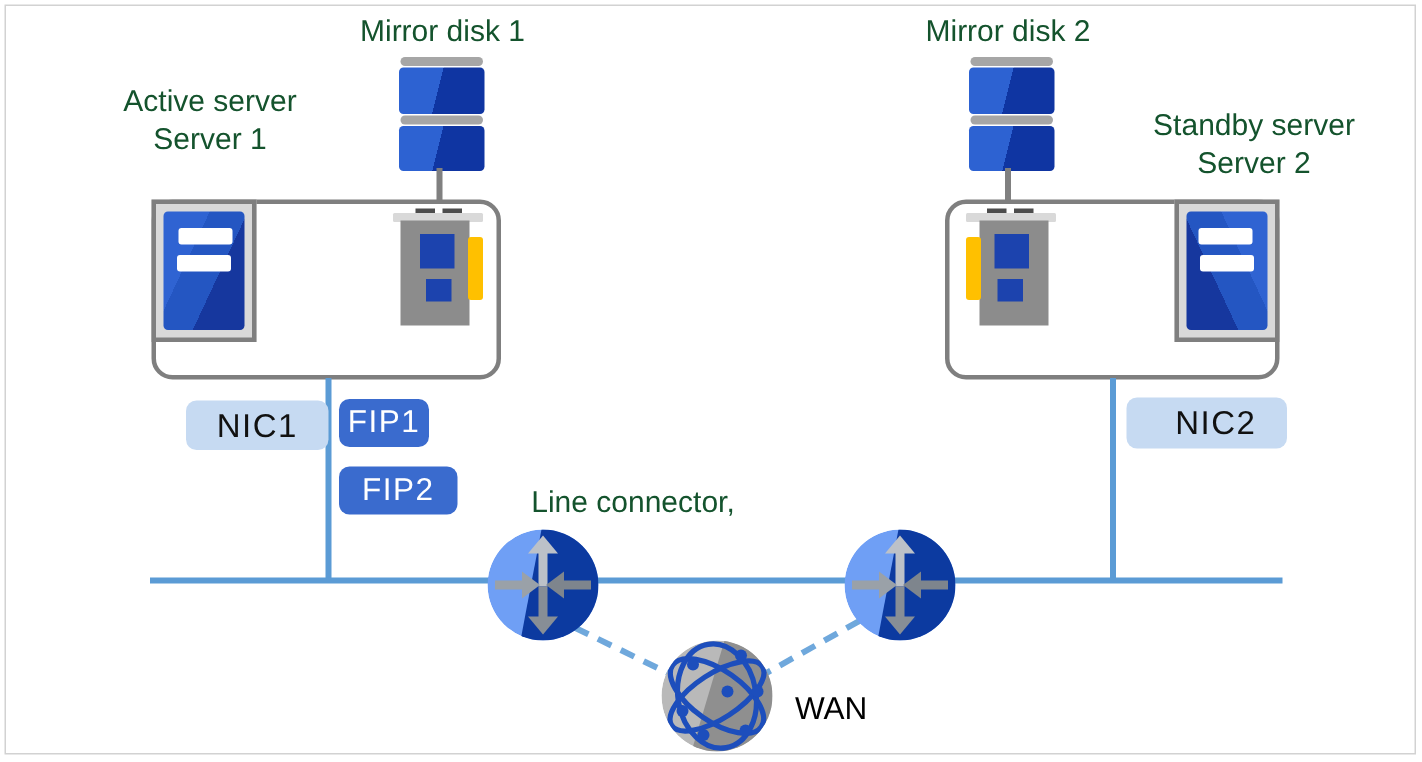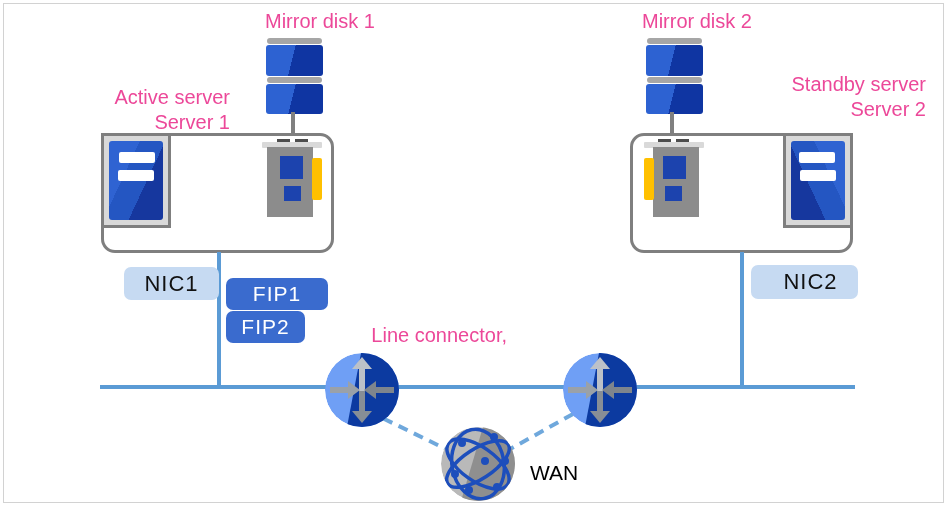--- a/index.html
+++ b/index.html
@@ -1,21 +1,21 @@
 <!DOCTYPE html>
 <html><head>
 <meta charset="utf-8">
 <style>
   html,body{margin:0;padding:0;background:#fff;}
   #canvas{position:relative;width:948px;height:508px;background:#fff;overflow:hidden;
           font-family:"Liberation Sans",sans-serif;color:#000;}
   .frame{position:absolute;left:3px;top:3px;right:4px;bottom:5px;border:1px solid #d2d2d2;}
 
   
-  .lbl{position:absolute;font-size:20px;line-height:25px;text-align:right;color:#ec4899;}
+  .lbl{position:absolute;font-size:20px;line-height:25px;text-align:center;color:#14532d;}
   .wan-lbl{position:absolute;font-size:21px;color:#000;text-align:right;}
 
   
   .sbox{position:absolute;border:3px solid #7f7f7f;border-radius:14px;background:#fff;box-sizing:border-box;}
 
   
   .sframe{position:absolute;width:70px;height:95px;background:#d9d9d9;border:3px solid #7f7f7f;box-sizing:border-box;}
   .tower{position:absolute;left:5px;top:5px;width:54px;height:79px;border-radius:3px;
          background:linear-gradient(115deg,#2f63d2 34%,#2456c2 34% 62%,#16379e 62%);}
   .tower.mirror{transform:scaleX(-1);}
@@ -52,21 +52,21 @@
   .badge.dark{background:#3a6bce;color:#fff;font-size:21px;}
 
   .router,.globe{position:absolute;width:74px;height:74px;}
 </style>
 </head>
 <body>
 
 <div id="canvas">
   <div class="frame"></div>
 
-  <div class="lbl" style="left:50px;top:56px;width:180px;margin-top:29px;">
+  <div class="lbl" style="left:50px;top:56px;width:180px;">
     <div>Active server</div>
     <div>Server 1</div>
   </div>
   <div class="lbl" style="left:746px;top:72px;width:180px;">
     <div>Standby server</div>
     <div>Server 2</div>
   </div>
   <div class="lbl" style="left:215px;top:9px;width:160px;">Mirror disk 1</div>
   <div class="lbl" style="left:592px;top:9px;width:160px;">Mirror disk 2</div>
   <div class="lbl" style="left:337px;top:323px;width:170px;">
@@ -198,16 +198,16 @@
             <circle cx="64" cy="34" r="4"></circle>
           <circle cx="56" cy="60" r="4"></circle>
             <circle cx="28" cy="63" r="4"></circle>
           <circle cx="44" cy="34" r="4"></circle>
         </g>
       </g>
     </svg>
   </div>
 
   <div class="badge light" style="left:112px;top:267px;width:95px;height:33px;margin-left:12px;">NIC1</div>
-  <div class="badge dark" style="left:226px;top:266px;width:102px;height:32px;margin-top:12px;">FIP1</div>
+  <div class="badge dark" style="left:226px;top:266px;width:60px;height:32px;">FIP1</div>
   <div class="badge dark" style="left:226px;top:311px;width:79px;height:32px;">FIP2</div>
   <div class="badge light" style="left:751px;top:265px;width:95px;height:34px;padding-left:12px;">NIC2</div>
 </div>
 
 </body></html>

